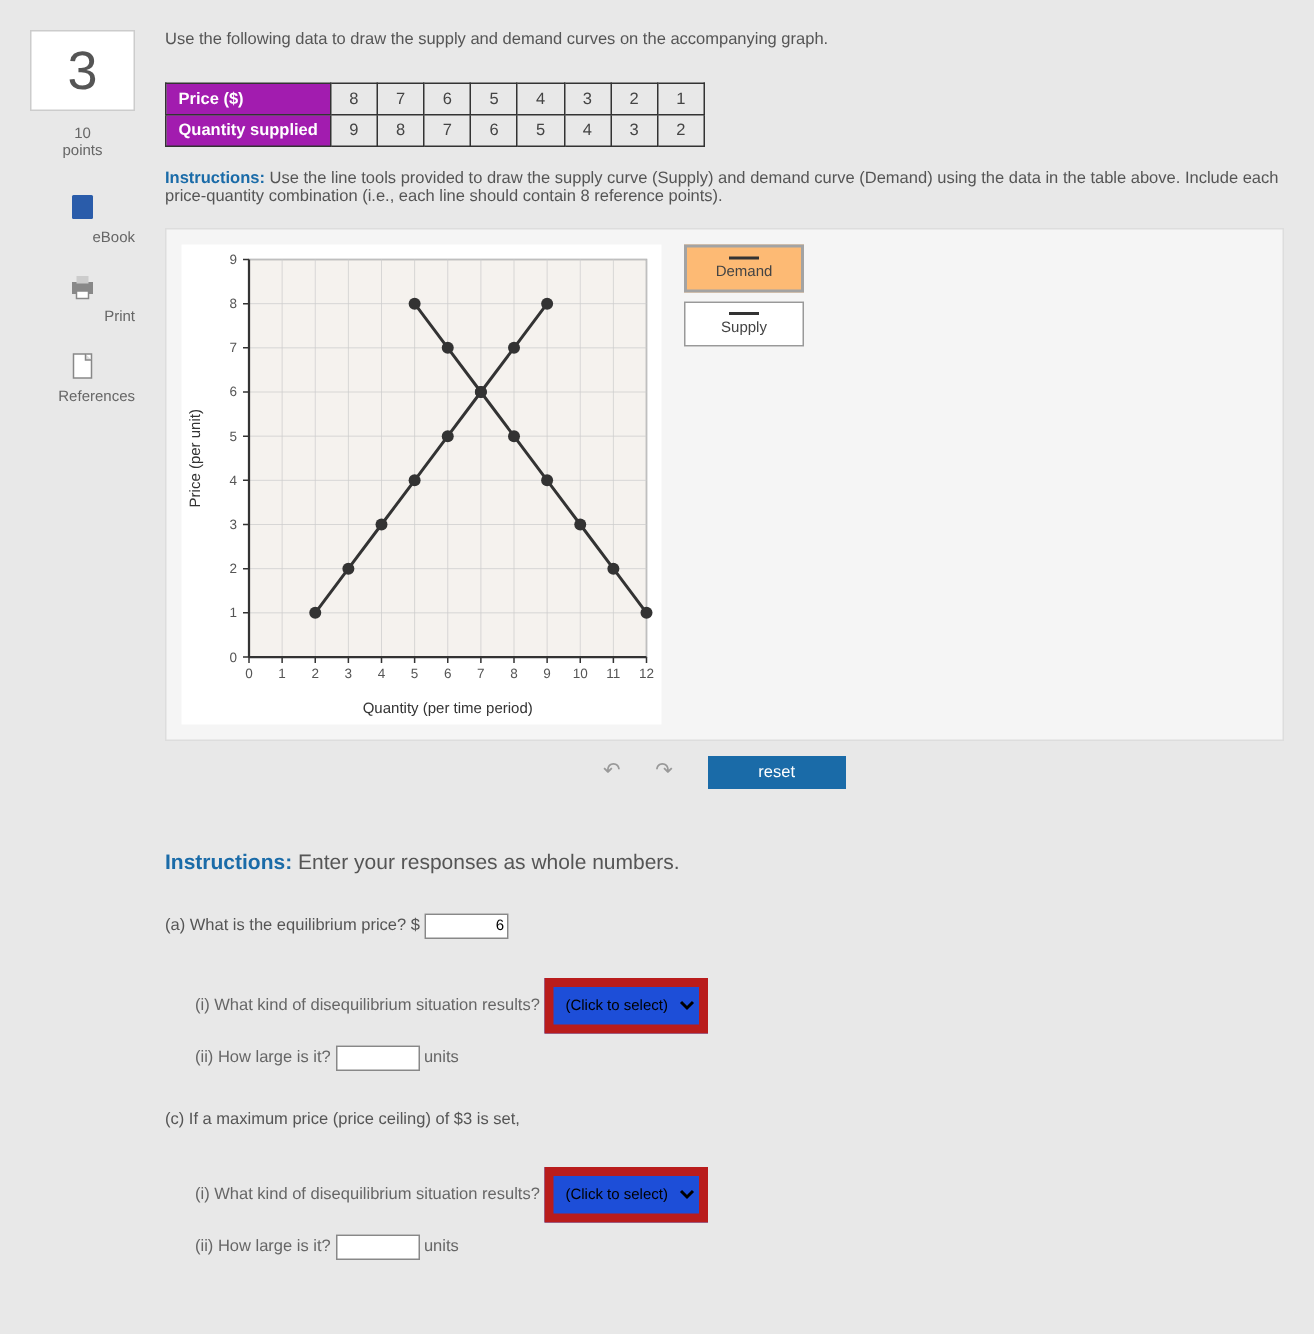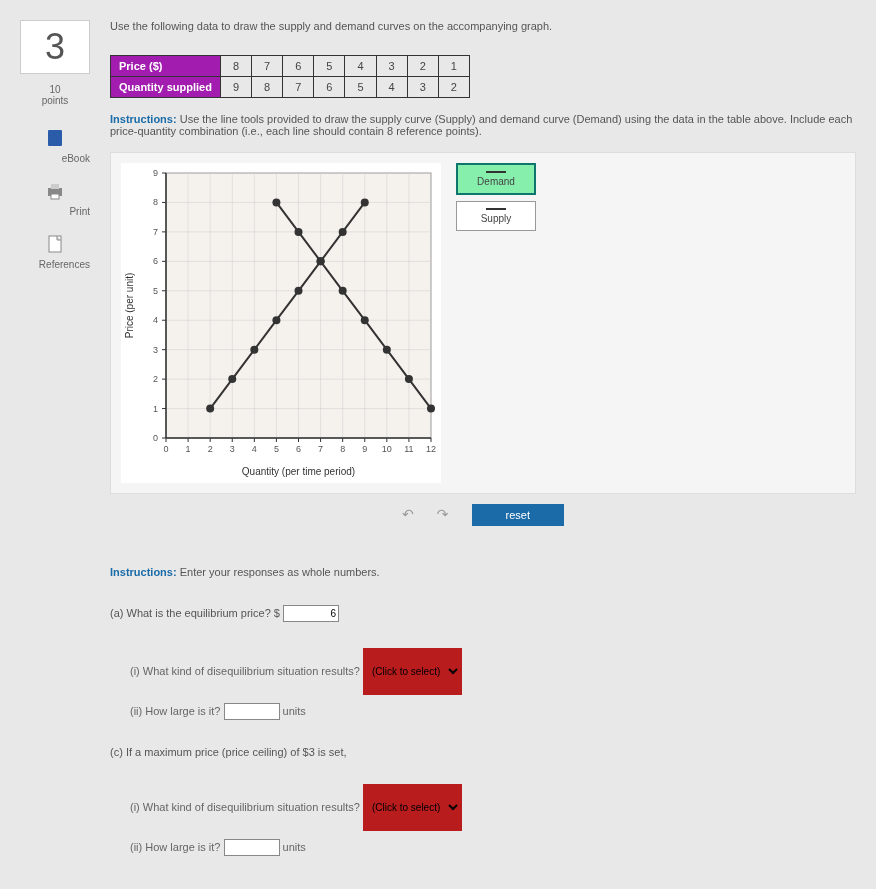--- a/index.html
+++ b/index.html
@@ -13,32 +13,32 @@
 .intro{font-size:11px;color:#555;margin-bottom:23px}
 .data-table{border-collapse:collapse;margin-bottom:15px}
 .data-table td,.data-table th{border:1px solid #333;padding:4px 12px;text-align:center;font-size:11px}
 .data-table .hdr{background:#a21caf;color:#fff;font-weight:bold;text-align:left;padding:4px 8px}
 .instr{font-size:11px;color:#555;margin-bottom:15px}
 .instr b{color:#1a6ba8}
 .chart-wrap{display:flex;gap:15px;margin-bottom:10px;padding:10px;border:1px solid #ddd;background:#f5f5f5}
 .chart-box{position:relative;width:320px;height:320px;background:#fff}
 .legend{width:80px}
 .legend-item{border:1px solid #999;padding:6px;margin-bottom:6px;text-align:center;font-size:10px;background:#fff}
-.legend-item.active{border:2px solid #0f766e;background:#86efac}
+.legend-item.active{border:2px solid #a3a3a3;background:#fdba74}
 .legend-line{width:20px;height:2px;background:#333;margin:0 auto 3px}
 .reset-row{text-align:center;margin:10px 0 40px}
 .reset-btn{background:#1a6ba8;color:#fff;border:none;padding:5px 34px;font-size:11px;cursor:pointer}
 .undo-icons{display:inline-block;color:#999;margin-right:20px;font-size:14px}
 .q-section{margin-top:30px}
-.q-instr{font-size:11px;color:#1a6ba8;font-weight:bold;margin-bottom:27px}
+.q-instr{font-size:14px;color:#1a6ba8;font-weight:bold;margin-bottom:27px}
 .q-instr span{color:#555;font-weight:normal}
 .q-line{margin:26px 0;font-size:11px;color:#555}
 .q-sub{margin:8px 0 8px 20px;font-size:11px;color:#666}
 .inp{border:1px solid #888;width:50px;padding:2px;font-size:10px;text-align:right;background:#fff}
-.sel{border:1px solid #b91c1c;padding:16px 4px;font-size:10px;background:#b91c1c}
+.sel{border:6px solid #b91c1c;padding:6px 4px;font-size:10px;background:#1d4ed8}
 svg text{font-size:9px;fill:#555}
 .axis-label{font-size:10px;fill:#333}
 </style>
 </head>
 <body>
 
 <div class="page">
  <div class="left-col">
   <div class="qnum">3</div>
   <div class="points"><span>10</span><br><span>points</span></div>

